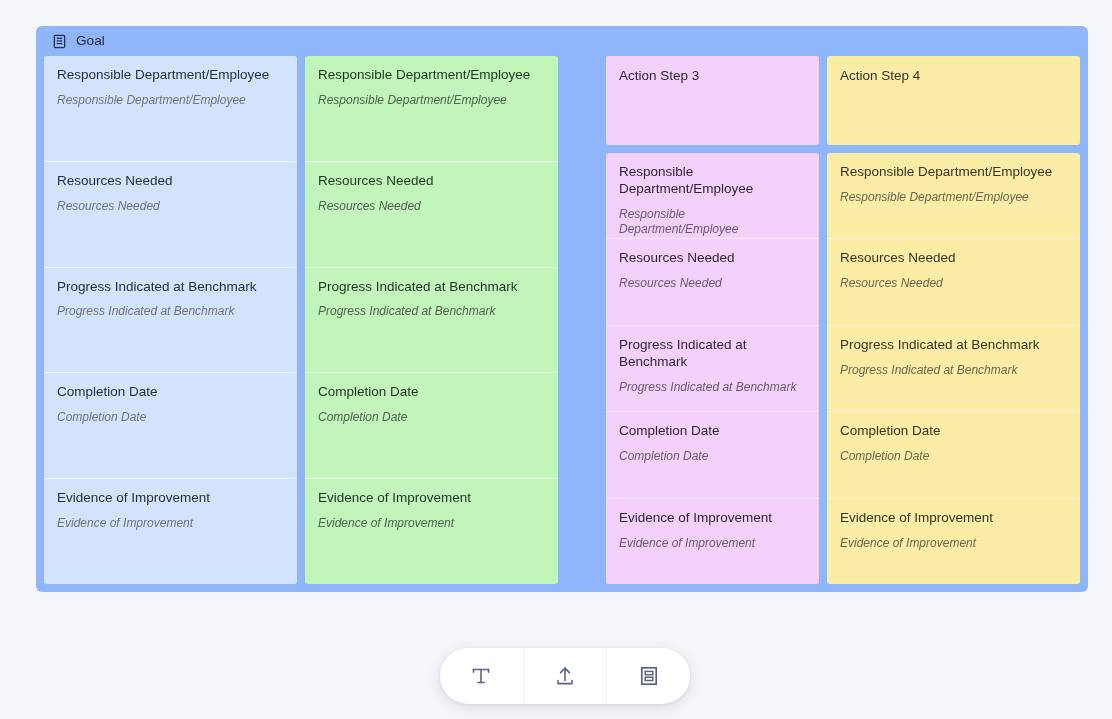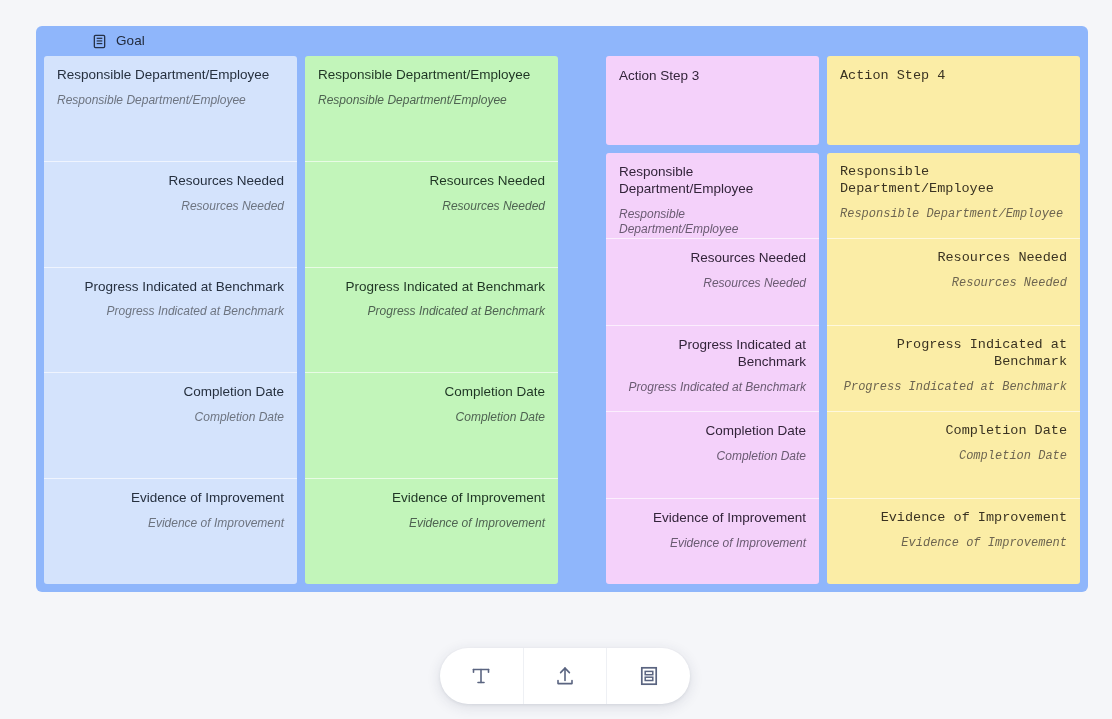--- a/index.html
+++ b/index.html
@@ -27,21 +27,20 @@
     border-radius: 6px;
     padding: 0;
   }
 
   .board-header {
     height: 30px;
     display: flex;
     align-items: center;
     gap: 9px;
     padding: 0 16px;
-    margin-left: 40px;
   }
 
   .board-header .hdr-icon {
     width: 15px;
     height: 15px;
     display: block;
     flex: 0 0 auto;
   }
 
   .board-title {
@@ -89,21 +88,20 @@
   }
 
   .field-row {
     flex: 1 1 0;
     padding: 11px 13px 0 13px;
     min-height: 0;
   }
 
   .field-row + .field-row {
     border-top: 1px solid rgba(255,255,255,.62);
-    text-align: right;
   }
 
   .field-label {
     font-size: 13.5px;
     color: #26303f;
     line-height: 1.25;
     margin-bottom: 9px;
   }
 
   .field-placeholder {
@@ -114,21 +112,21 @@
   }
 
   
   .col-blue   .step-card,
   .col-blue   .fields-card   { background: #d4e3fc; }
   .col-green  .step-card,
   .col-green  .fields-card   { background: #c2f5ba; }
   .col-pink   .step-card,
   .col-pink   .fields-card   { background: #f4d1fa; margin-left: 40px; }
   .col-yellow .step-card,
-  .col-yellow .fields-card   { background: #fbeda6; font-family: Liberation Mono, monospace; }
+  .col-yellow .fields-card   { background: #fbeda6; }
 
   .col-green  .field-label,
   .col-green  .step-title  { color: #1f3524; }
   .col-pink   .field-label,
   .col-pink   .step-title  { color: #33243a; }
   .col-yellow .field-label,
   .col-yellow .step-title  { color: #3a3322; }
 
   .col-green  .field-placeholder { color: #4f6352; }
   .col-pink   .field-placeholder { color: #6a5b72; }

